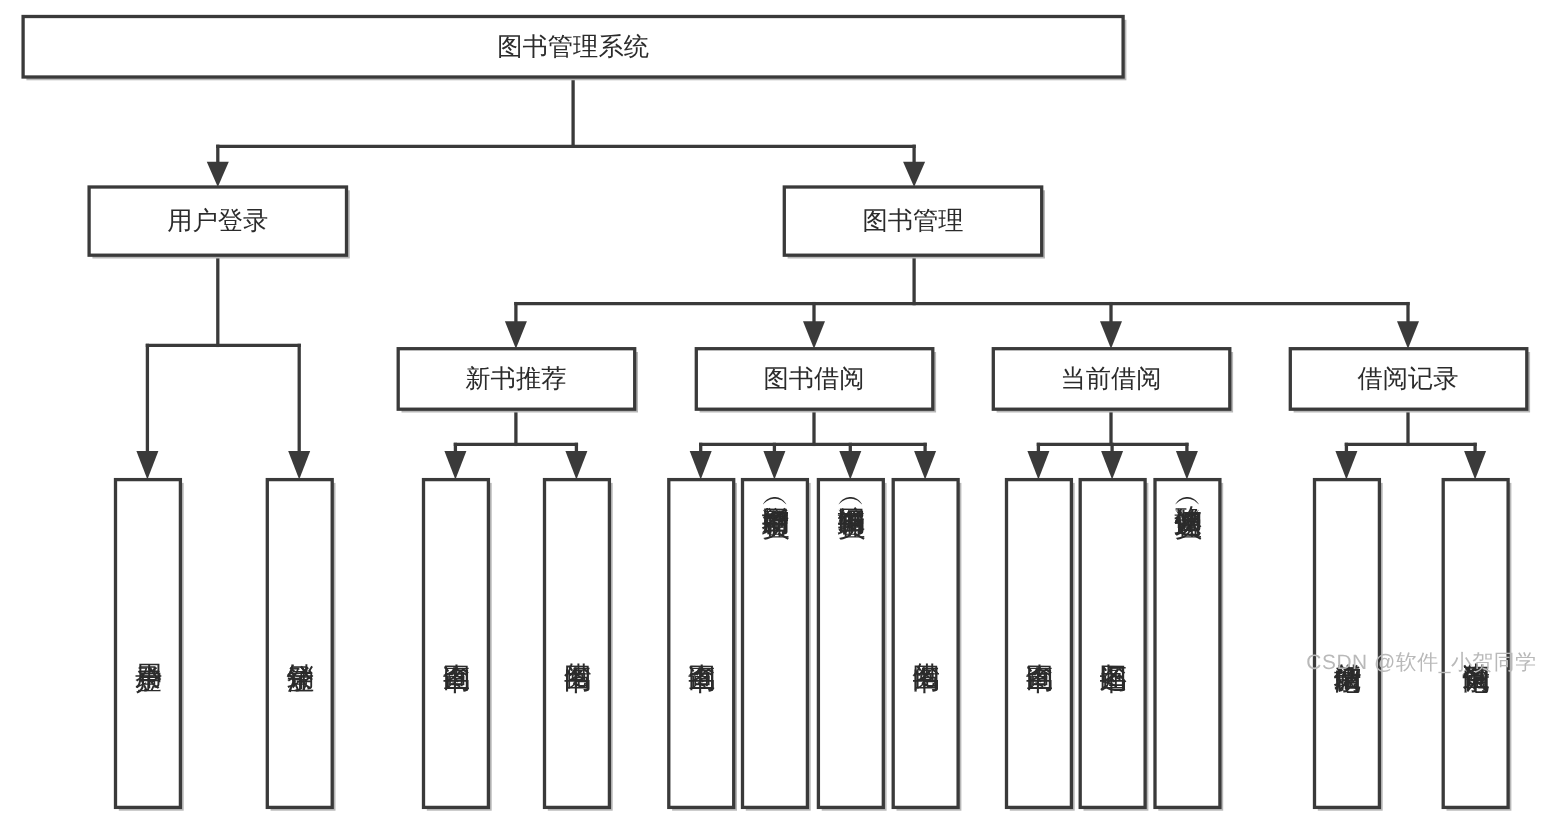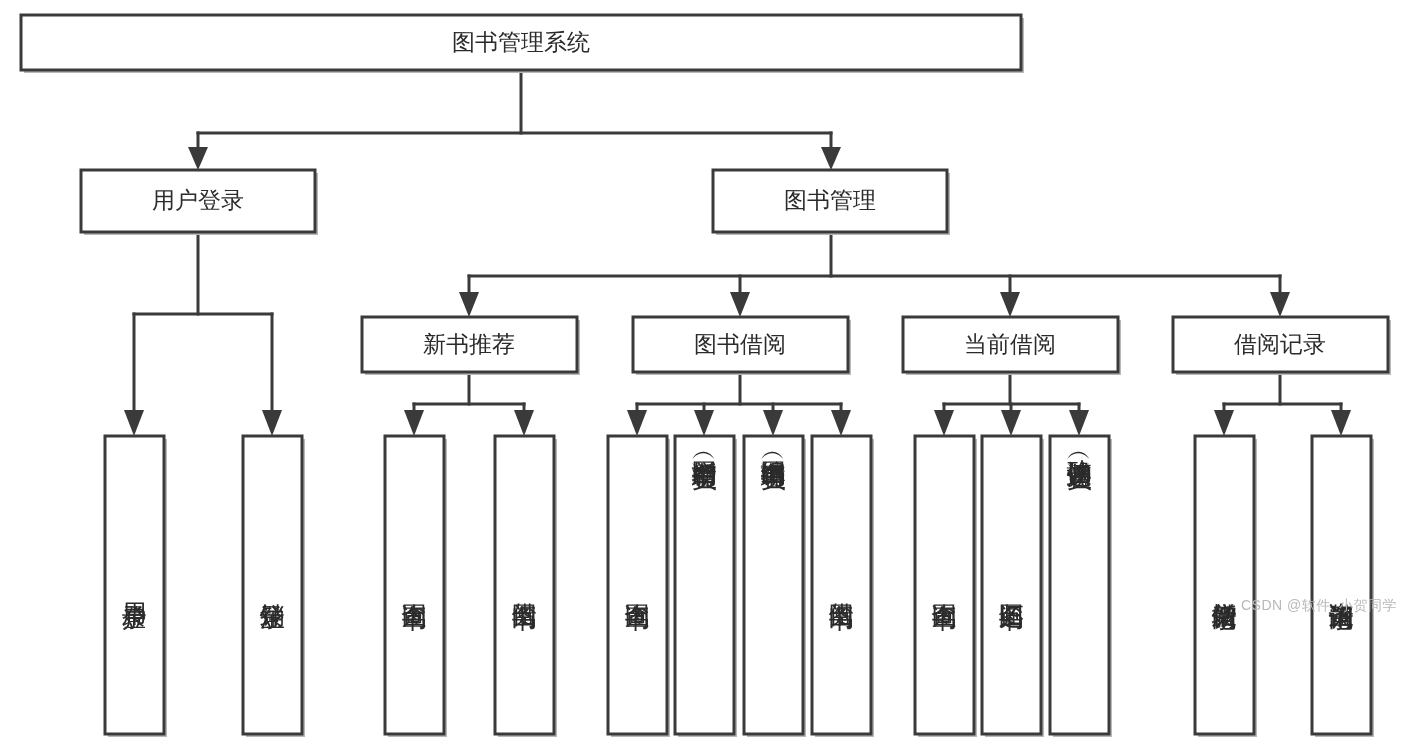--- a/index.html
+++ b/index.html
@@ -70,21 +70,21 @@
   }
   .vlabel.top-align {
     justify-content: flex-start;
     padding-top: 4px;
   }
   #watermark {
     position: absolute;
     right: 8px;
     bottom: 6px;
     font-family: "Liberation Sans", "DejaVu Sans", sans-serif;
-    font-size: 14px;
+    font-size: 19px;
     color: #b9b9b9;
     letter-spacing: 0.5px;
     white-space: nowrap;
   }
 </style>
 </head>
 <body>
 
 <div id="diagram-root">
 

